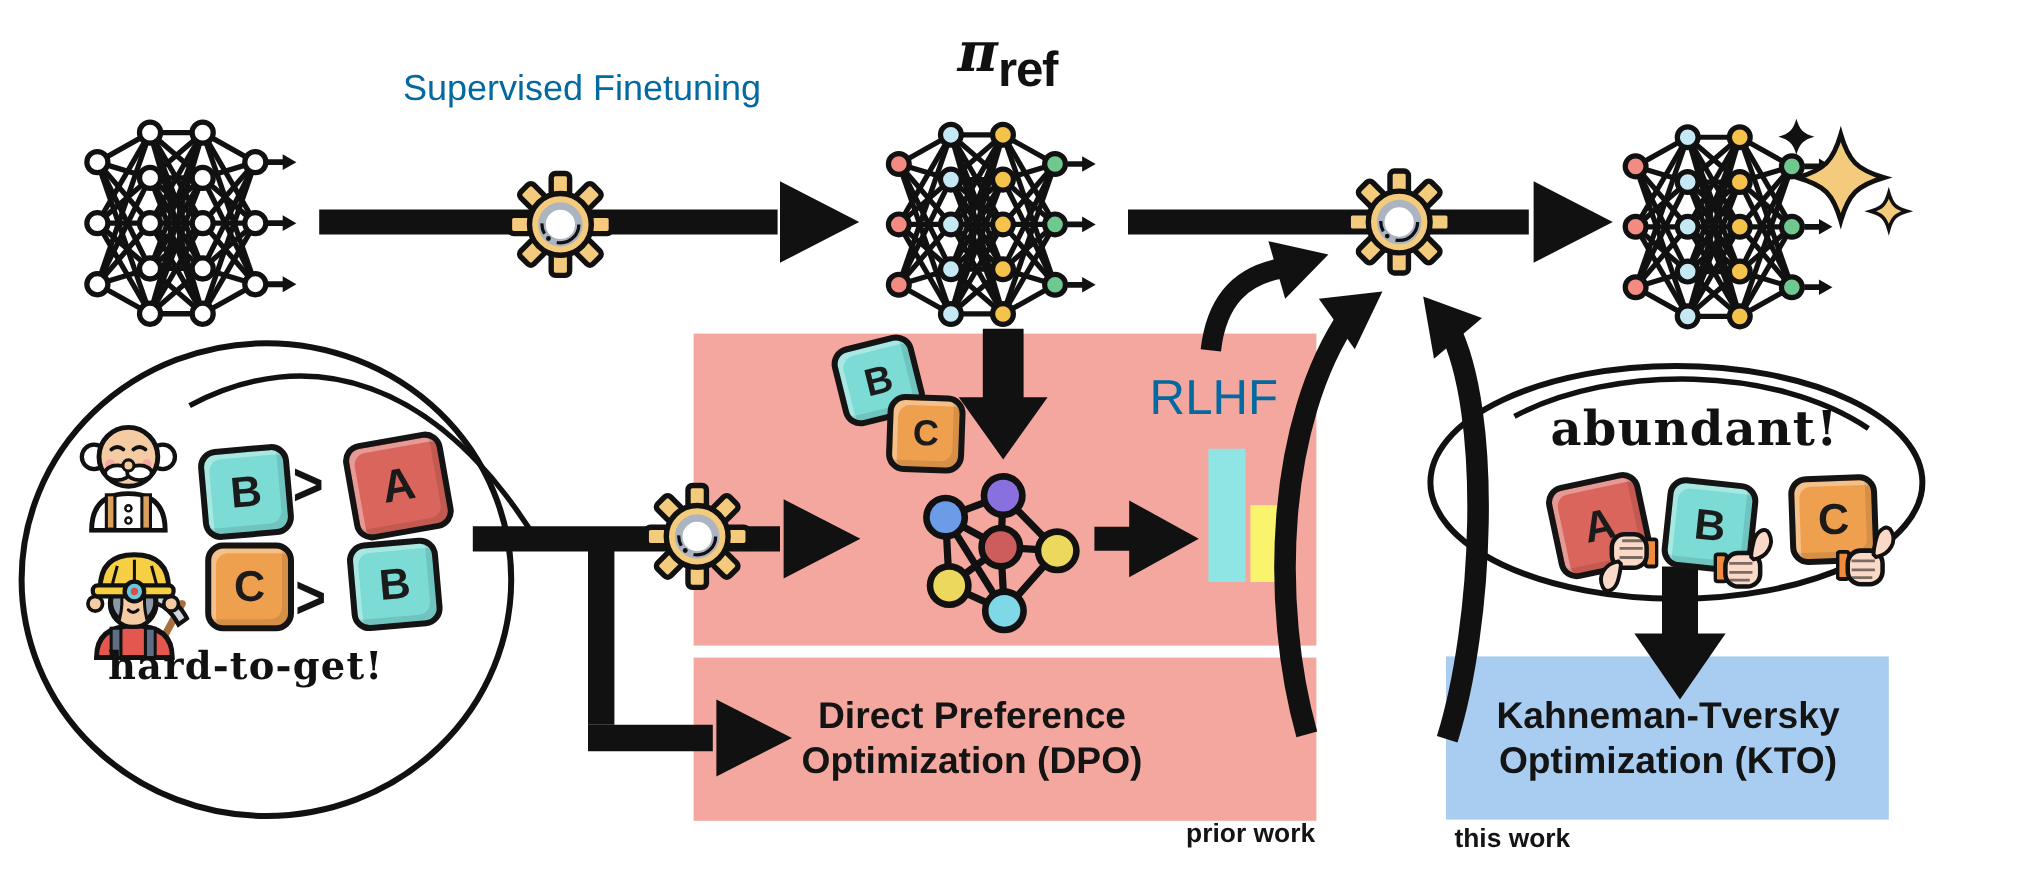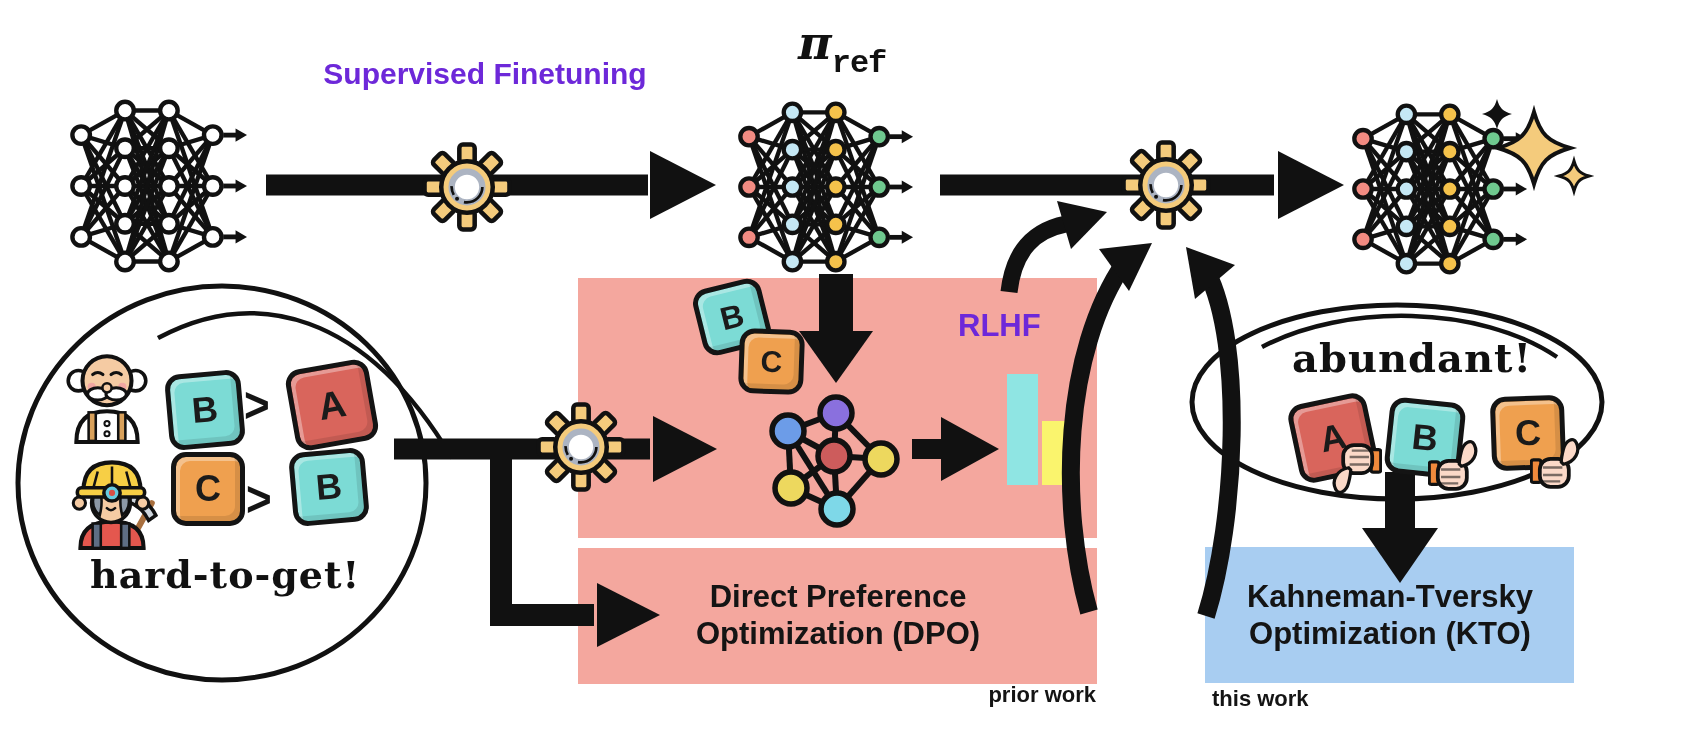--- a/index.html
+++ b/index.html
@@ -4,24 +4,24 @@
 <style>
   html,body{margin:0;padding:0;background:#fff;}
   #canvas{position:relative;width:1692px;height:742px;background:#fff;overflow:hidden;
           font-family:"Liberation Sans",sans-serif;color:#111;}
   .abs{position:absolute;}
   .z0{z-index:0}.z1{z-index:1}.z2{z-index:2}.z3{z-index:3}
   .pinkbox{background:var(--pink);}
   .bluebox{background:var(--blue);}
   .boxlabel{font-weight:bold;font-size:31px;line-height:37px;text-align:center;
             white-space:pre-line;color:#141414;}
-  .biglabel{font-weight:bold;font-size:30px;text-align:center;color:#6d28d9;}
+  .biglabel{font-weight:normal;font-size:30px;text-align:center;color:#0369a1;}
   .smalllabel{font-weight:bold;font-size:22px;color:#141414;text-align:right;}
   .pi{font-family:"DejaVu Serif",serif;font-style:italic;font-weight:bold;font-size:46px;}
-  .pisub{font-family:Liberation Mono, monospace;font-weight:bold;font-size:32px;
+  .pisub{font-family:Liberation Sans, sans-serif;font-weight:bold;font-size:41px;
          vertical-align:-13px;letter-spacing:-1px;margin-top:22px;}
   .handwritten{font-family:cursive,"DejaVu Serif",serif;font-weight:bold;text-align:left;
                letter-spacing:1px;}
   .block{display:flex;align-items:center;justify-content:center;
          border:5px solid #141414;border-radius:15px;font-weight:bold;color:#1b1b1b;
          box-shadow:inset -5px -5px 0 rgba(0,0,0,0.10), inset 4px 4px 0 rgba(255,255,255,0.35);}
   .teal{background:var(--teal_block);}
   .orange{background:var(--orange_block);}
   .red{background:var(--red_block);}
   .gt{font-weight:bold;font-size:44px;color:#141414;transform:scaleY(1.15);}
@@ -461,26 +461,26 @@
     <rect x="9" y="25" width="27" height="26" rx="10" style="fill:var(--skin_light)" stroke="#111" stroke-width="3.5"></rect>
     <path d="M 31 30 C 42 28 47 18 43 10 C 40 4 33 8 31 16 C 30 20 29 25 29 28 Z" style="fill:var(--skin_light)" stroke="#111" stroke-width="3"></path>
     <path d="M 12 33 H 30 M 12 40 H 30 M 12 46 H 28" fill="none" stroke="#111" stroke-width="2.2" opacity="0.55"></path>
   </svg>
 
   <div class="abs z3 biglabel" style="left:285px;top:57px;width:400px">Supervised Finetuning</div>
 
   <div class="abs z3" style="left:798px;top:16px"><span class="pi">π</span><span class="pisub">ref</span></div>
 
 
-  <div class="abs z3 biglabel" style="left:958px;top:308px;font-size:31px">RLHF</div>
-
-  <div class="abs z3 boxlabel" style="left:628px;top:578px;width:420px">Direct Preference
+  <div class="abs z3 biglabel" style="left:958px;top:308px;font-size:41px">RLHF</div>
+
+  <div class="abs z3 boxlabel" style="left:600px;top:578px;width:420px">Direct Preference
 Optimization (DPO)</div>
   <div class="abs z3 boxlabel" style="left:1180px;top:578px;width:420px">Kahneman-Tversky
 Optimization (KTO)</div>
 
   <div class="abs z3 smalllabel" style="left:900px;top:682px;width:196px;text-align:right">prior work</div>
   <div class="abs z3 smalllabel" style="left:1212px;top:686px">this work</div>
 
-  <div class="abs z3 handwritten" style="left:90px;top:552px;width:290px;font-size:38px">hard-to-get!</div>
+  <div class="abs z3 handwritten" style="left:90px;top:536px;width:290px;font-size:32px">hard-to-get!</div>
   <div class="abs z3 handwritten" style="left:1292px;top:334px;width:250px;font-size:40px">abundant!</div>
 
 </div>
 
 </body></html>

